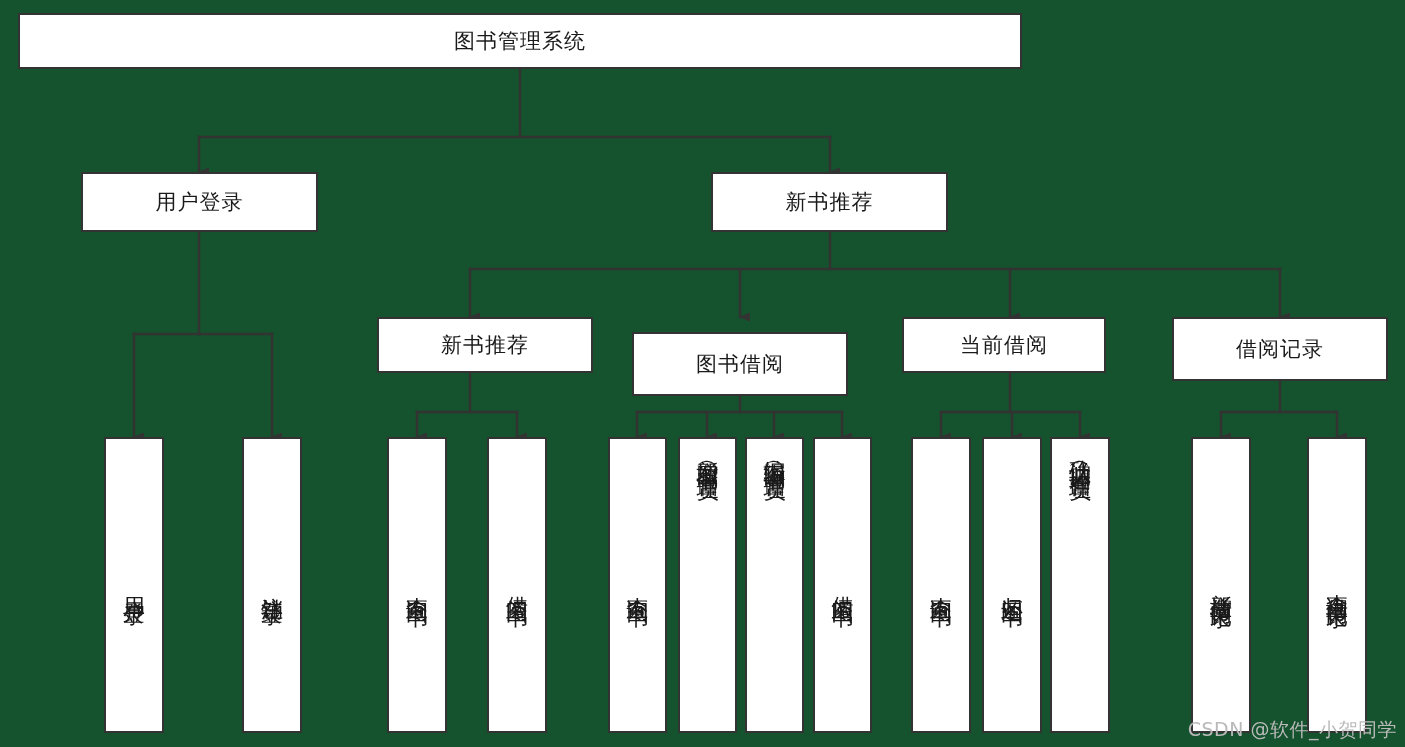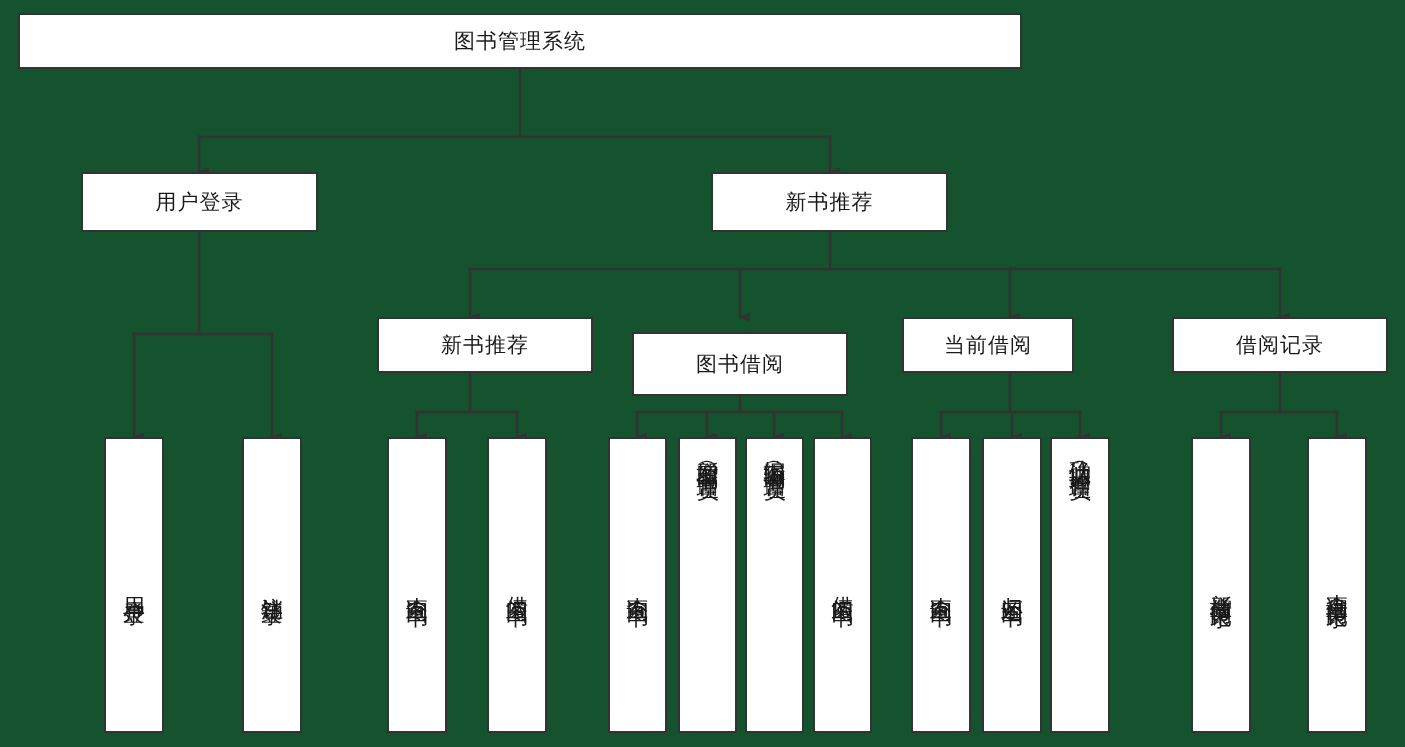--- a/index.html
+++ b/index.html
@@ -111,30 +111,31 @@
         <line x1="1337" y1="412" x2="1337" y2="437" marker-end="url(#arrowhead)"></line>
       </g>
   </svg>
 
   <div id="nodes-layer">
       <div class="node-box node-root node-h" style="left: 18px; top: 13px; width: 1004px; height: 56px;">图书管理系统</div>
       <div class="node-box node-l2 node-h" style="left: 81px; top: 172px; width: 237px; height: 60px;">用户登录</div>
       <div class="node-box node-l2 node-h" style="left: 711px; top: 172px; width: 237px; height: 60px;">新书推荐</div>
       <div class="node-box node-l3 node-h" style="left: 362px; top: 317px; width: 216px; height: 56px; margin-left: 15px;">新书推荐</div>
       <div class="node-box node-l3 node-h" style="left: 632px; top: 332px; width: 216px; height: 64px;">图书借阅</div>
-      <div class="node-box node-l3 node-h" style="left: 902px; top: 317px; width: 172px; height: 56px;">当前借阅</div>
-      <div class="node-box node-l3 node-h" style="left: 1172px; top: 317px; width: 216px; height: 56px;">借阅记录</div>
+      <div class="node-box node-l3 node-h" style="left: 902px; top: 317px; width: 204px; height: 56px;">当前借阅</div>
+      <div class="node-box node-l3 node-h" style="left: 1172px; top: 317px; width: 216px; height: 64px;">借阅记录</div>
       <div class="node-box node-leaf node-v" style="left: 104px; top: 437px; width: 60px; height: 296px;">用户登录</div>
       <div class="node-box node-leaf node-v" style="left: 242px; top: 437px; width: 60px; height: 296px;">注销登录</div>
       <div class="node-box node-leaf node-v" style="left: 387px; top: 437px; width: 60px; height: 296px;">查询图书</div>
       <div class="node-box node-leaf node-v" style="left: 487px; top: 437px; width: 60px; height: 296px;">借阅图书</div>
       <div class="node-box node-leaf node-v" style="left: 608px; top: 437px; width: 59px; height: 296px;">查询图书</div>
       <div class="node-box node-leaf node-v top-align" style="left: 678px; top: 437px; width: 59px; height: 296px;">新增图书（管理员）</div>
       <div class="node-box node-leaf node-v top-align" style="left: 745px; top: 437px; width: 59px; height: 296px;">编辑图书（管理员）</div>
       <div class="node-box node-leaf node-v" style="left: 813px; top: 437px; width: 59px; height: 296px;">借阅图书</div>
       <div class="node-box node-leaf node-v" style="left: 911px; top: 437px; width: 60px; height: 296px;">查询图书</div>
       <div class="node-box node-leaf node-v" style="left: 982px; top: 437px; width: 60px; height: 296px;">归还图书</div>
       <div class="node-box node-leaf node-v top-align" style="left: 1050px; top: 437px; width: 60px; height: 296px;">确认归还（管理员）</div>
       <div class="node-box node-leaf node-v" style="left: 1191px; top: 437px; width: 60px; height: 296px;">新增借阅记录</div>
       <div class="node-box node-leaf node-v" style="left: 1307px; top: 437px; width: 60px; height: 296px;">查询借阅记录</div>
     </div>
 
+  <div class="watermark">CSDN @软件_小贺同学</div>
 </div>
 
 </body></html>

